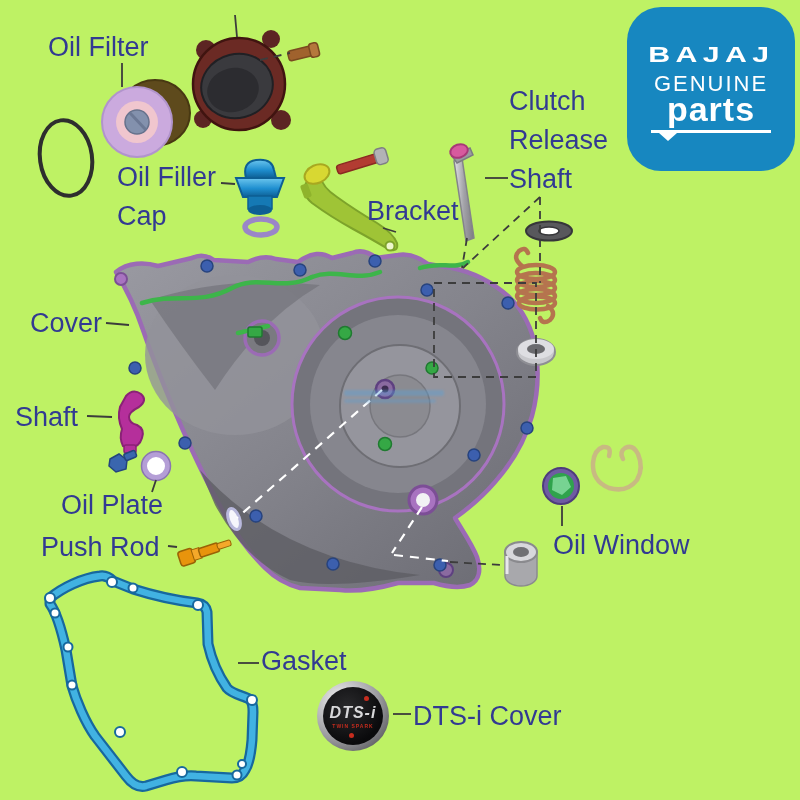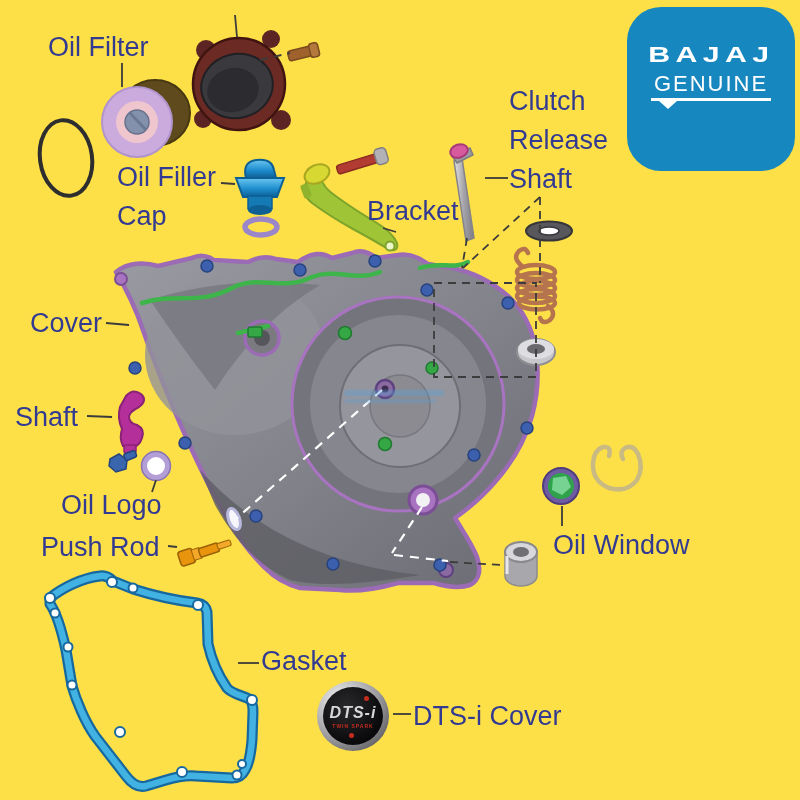--- a/index.html
+++ b/index.html
@@ -4,21 +4,21 @@
 <style>
   :root{
     --label-color:#323a92;
     --leader:#3c3c3c;
     --brand-bg:#1787c0;
     --brand-text:#ffffff;
   }
   *{margin:0;padding:0;box-sizing:border-box;}
   html,body{width:800px;height:800px;background:#ffffff;overflow:hidden;}
   body{font-family:"Liberation Sans",sans-serif;}
-  .stage{position:relative;width:800px;height:800px;background:#fde047;}
+  .stage{position:relative;width:800px;height:800px;background:#bef264;}
   .stage svg{position:absolute;left:0;top:0;}
   .label{
     position:absolute;
     color:var(--label-color);
     font-size:27px;
     line-height:1.45;
     white-space:pre-line;
     letter-spacing:0px;
   }
   
@@ -337,29 +337,30 @@
 
   <div class="label" style="left:48px;top:28px;">Oil Filter</div>
   <div class="label" style="left:367px;top:192px;">Bracket</div>
   <div class="label" style="left:117px;top:158px;">Oil Filler
 Cap</div>
   <div class="label" style="left:509px;top:82px;">Clutch
 Release
 Shaft</div>
   <div class="label" style="left:30px;top:304px;">Cover</div>
   <div class="label" style="left:15px;top:398px;">Shaft</div>
-  <div class="label" style="left:61px;top:486px;">Oil Logo</div>
+  <div class="label" style="left:61px;top:486px;">Oil Plate</div>
   <div class="label" style="left:41px;top:528px;">Push Rod</div>
   <div class="label" style="left:553px;top:526px;">Oil Window</div>
   <div class="label" style="left:261px;top:642px;">Gasket</div>
   <div class="label" style="left:413px;top:697px;">DTS-i Cover</div>
 
   <div class="bajaj-badge">
     <div class="bajaj-word">BAJAJ</div>
     <div class="bajaj-genuine">GENUINE</div>
+    <div class="bajaj-parts">parts</div>
     <div class="bajaj-underline"></div>
   </div>
 
   <div class="dtsi-badge">
     <div class="dtsi-inner">
       <div class="dtsi-title">DTS-i</div>
       <div class="dtsi-sub">TWIN SPARK</div>
       <div class="dtsi-dot top"></div>
       <div class="dtsi-dot bottom"></div>
     </div>

